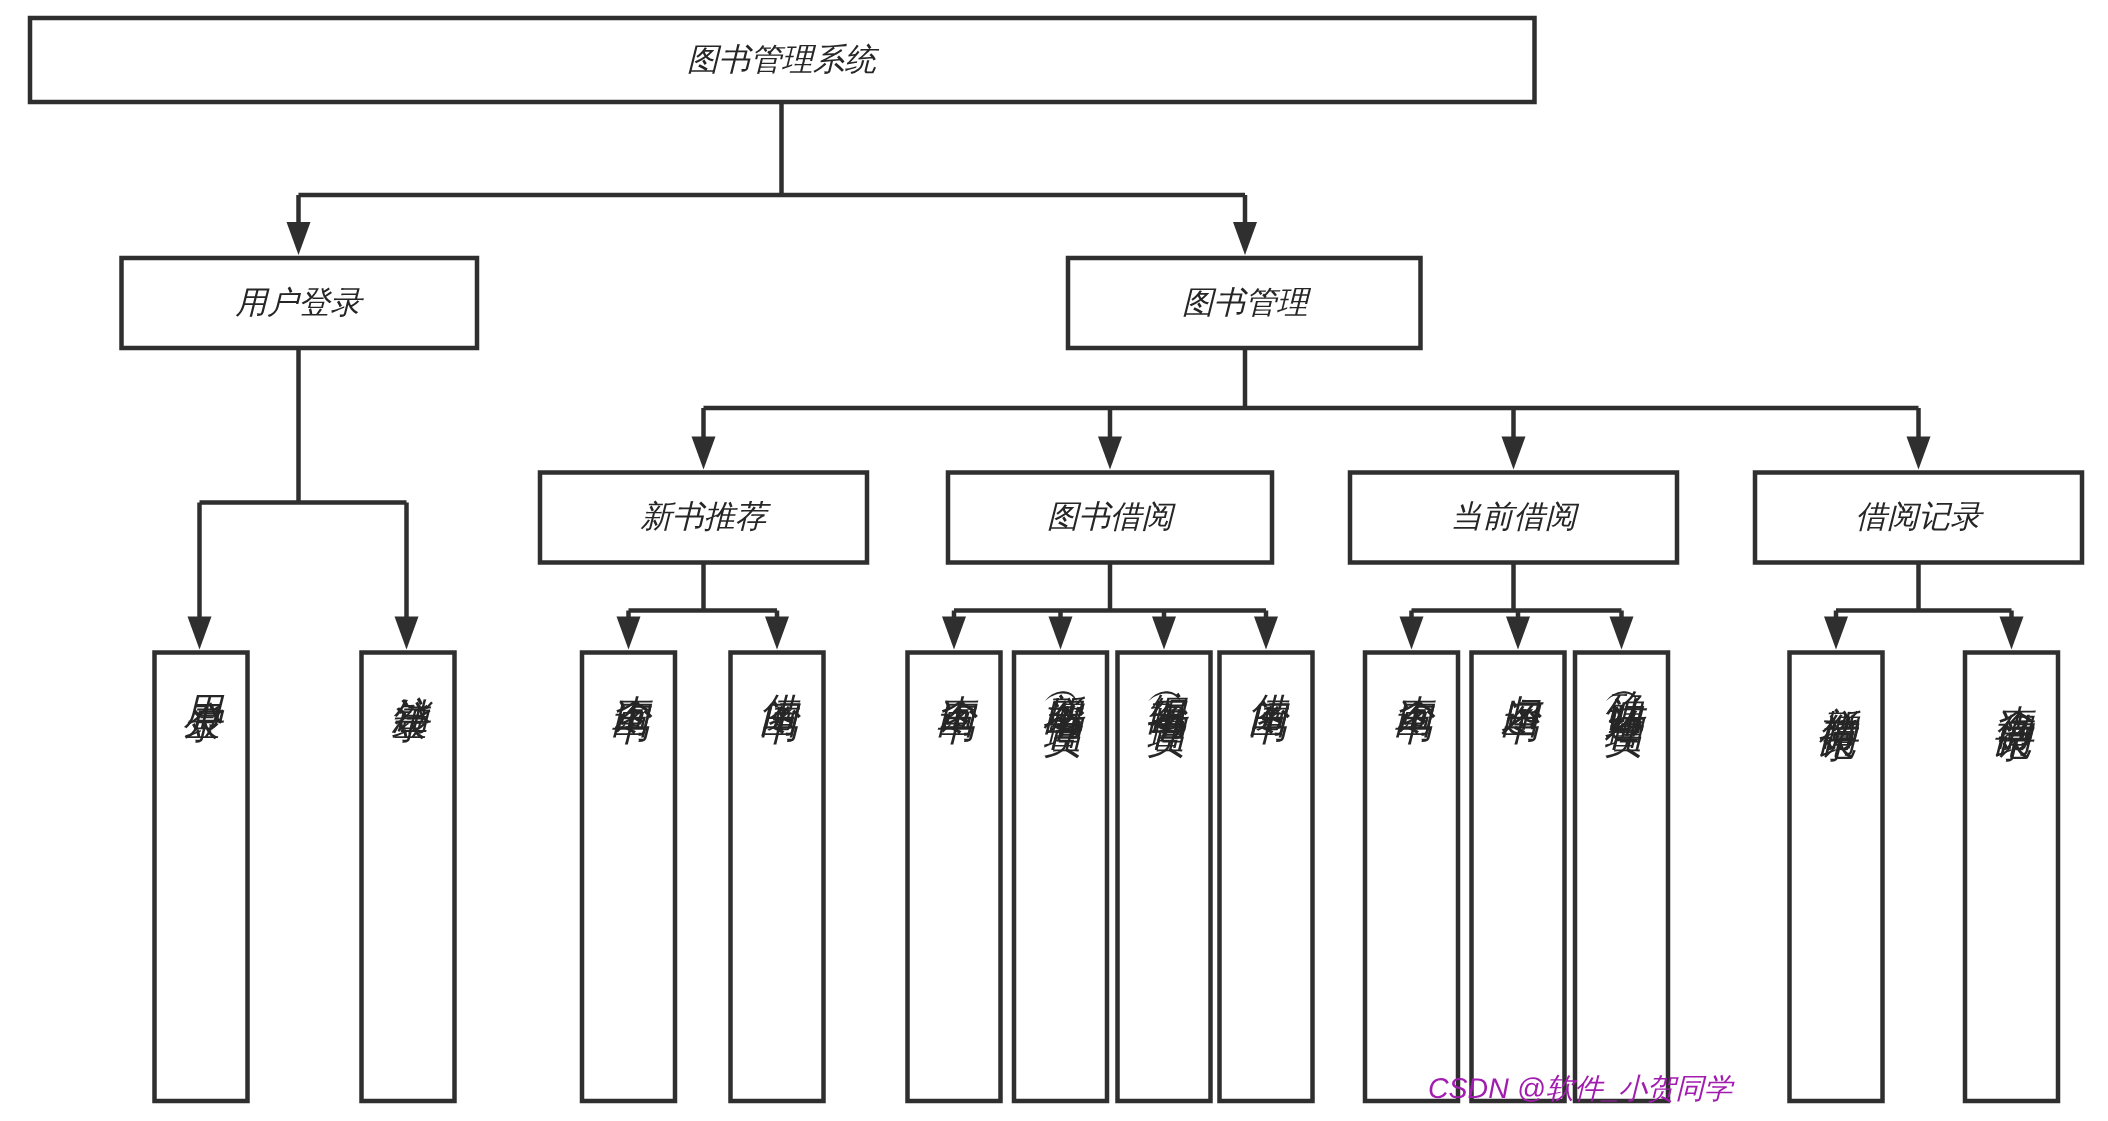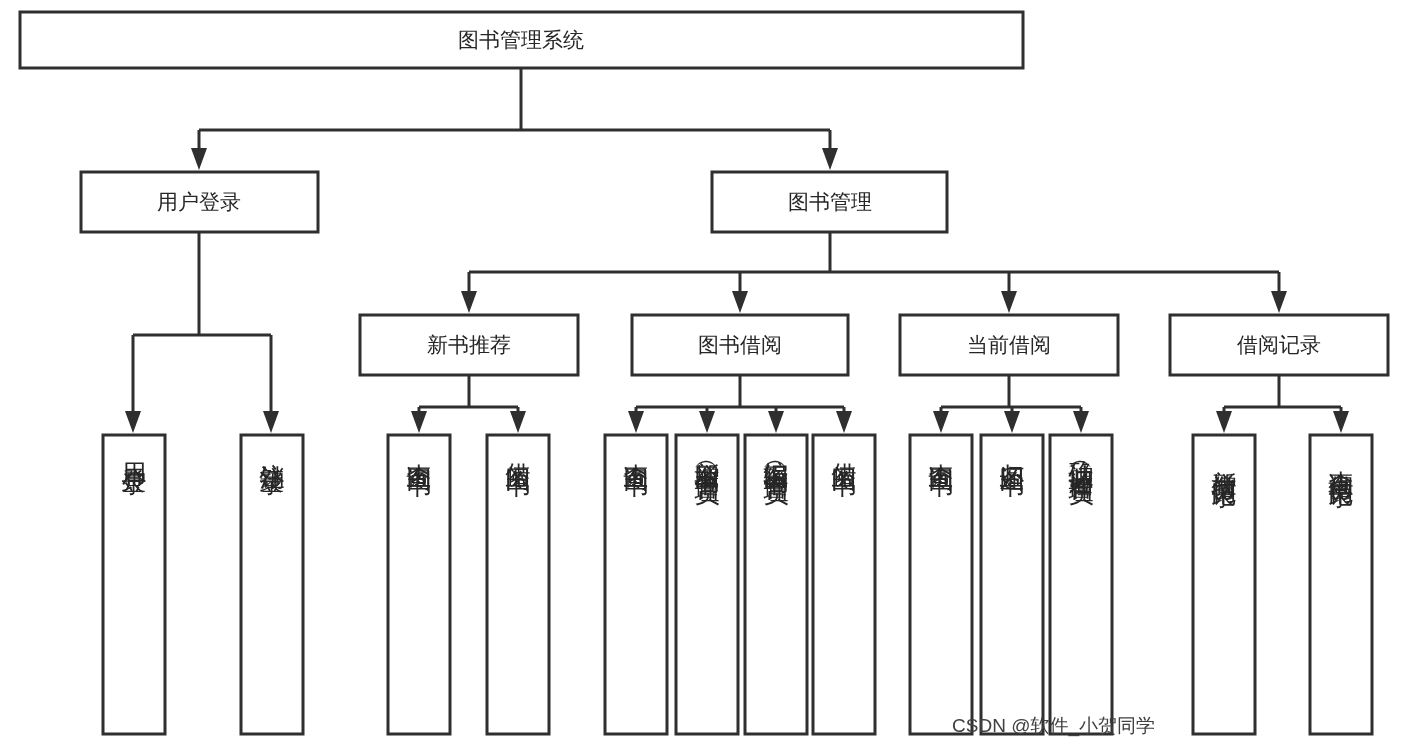--- a/index.html
+++ b/index.html
@@ -12,20 +12,21 @@
     height: 747px;
     font-family: "Liberation Sans", "DejaVu Sans", sans-serif;
     overflow: hidden;
     position: relative;
   }
   #diagram-root {
     position: absolute;
     left: 0; top: 0;
     width: 1169px;
     height: 747px;
+    font-style: italic;
   }
   svg.diagram { display: block; }
 
   .node-rect {
     fill: #ffffff;
     stroke: #2f2f2f;
     stroke-width: 3;
   }
   .node-label {
     font-family: "Liberation Sans", "DejaVu Sans", sans-serif;
@@ -57,21 +58,21 @@
     stroke-width: 3;
     fill: none;
   }
   .arrowhead { fill: #2f2f2f; }
   .watermark {
     position: absolute;
     right: 14px;
     bottom: 8px;
     font-family: "Liberation Sans", "DejaVu Sans", sans-serif;
     font-size: 19px;
-    color: #404040;
+    color: #a21caf;
     white-space: nowrap;
     pointer-events: none;
   }
 </style>
 </head>
 <body>
 
 <div id="diagram-root">
   <svg class="diagram" width="1405" height="747" viewBox="0 0 1405 747">
 

